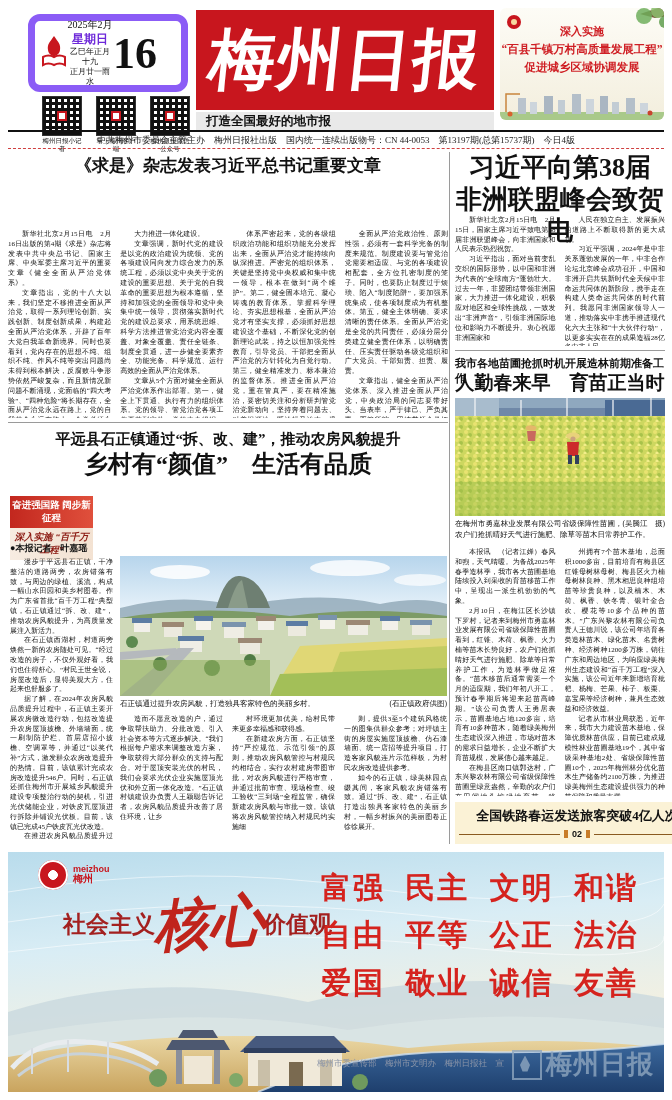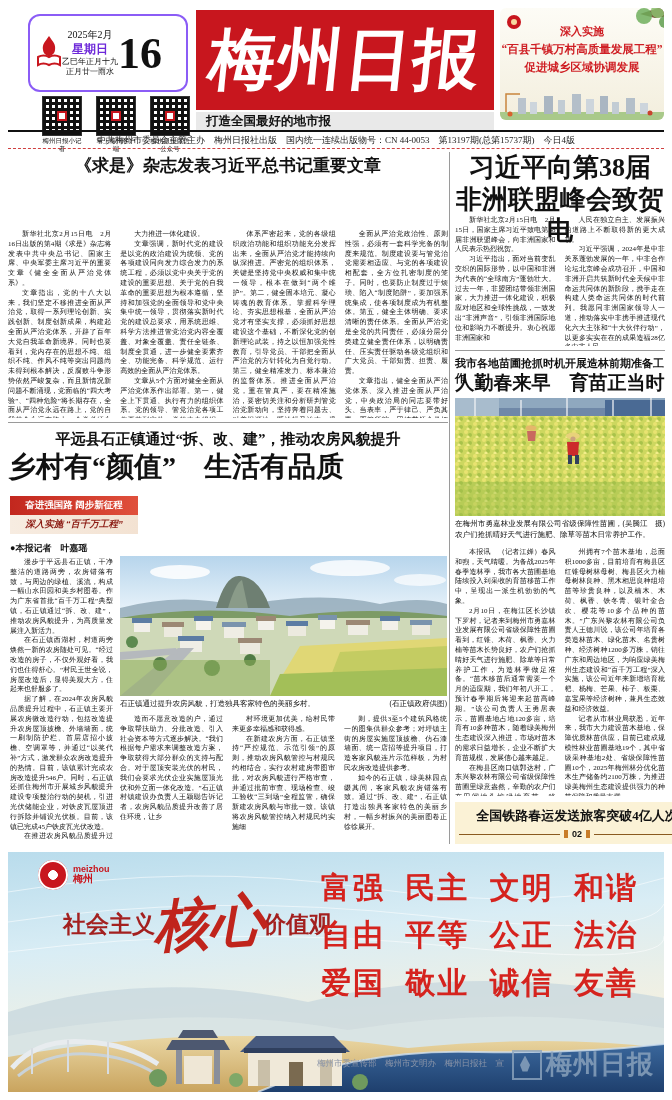--- a/index.html
+++ b/index.html
@@ -1,21 +1,21 @@
 <!DOCTYPE html>
 <html><head>
 <meta charset="utf-8">
 <style>
   html,body{margin:0;padding:0;background:#fff;}
   .page{position:relative;width:672px;height:1100px;background:#fff;overflow:hidden;
         font-family:"Liberation Serif",serif;color:#111;}
   .abs{position:absolute;}
 
   
-  .date-box{left:28px;top:14px;width:160px;height:78px;border:2px solid #8b5cf6;border-radius:12px;
+  .date-box{left:28px;top:14px;width:160px;height:78px;border:7px solid #8b5cf6;border-radius:12px;
             display:flex;align-items:center;justify-content:space-between;padding:0 6px;box-sizing:border-box;background:#fff;}
   .date-mid{text-align:center;line-height:1.25;flex:1;}
   .dm-ym{font-size:10px;}
   .dm-week{font-size:12px;font-weight:bold;color:#6d28d9;}
   .dm-lunar{font-size:8px;}
   .date-day{font-size:44px;font-weight:bold;font-family:"Liberation Serif",serif;margin-right:18px;}
   .qr-row{left:40px;top:96px;display:flex;gap:10px;}
   .qr-item{width:44px;text-align:center;}
   .qr{width:38px;height:38px;margin:0 auto;border:1px solid #333;position:relative;
       background:repeating-linear-gradient(0deg,#111 0 3px,rgba(255,255,255,0) 3px 6px),
@@ -47,22 +47,22 @@
 
   
   .lead-kicker{left:8px;top:154px;width:440px;font-size:17px;}
   .lead-headline{left:8px;top:172px;width:440px;text-align:center;font-size:45px;font-weight:900;letter-spacing:1px;font-family:"Liberation Serif",serif;}
   .lead-cols{left:8px;top:230px;width:440px;height:188px;}
 
   .rule-lead-village{left:8px;top:422px;width:440px;}
 
   
   .vil-kicker{left:8px;top:430px;width:440px;font-size:15px;}
-  .vil-headline{left:8px;top:448px;width:440px;font-size:28px;font-weight:900;font-family:"Liberation Serif",serif;}
-  .vil-badge{left:10px;top:496px;width:128px;font-family:"Liberation Sans",sans-serif;}
+  .vil-headline{left:8px;top:448px;width:440px;text-align:center;font-size:24px;font-weight:900;font-family:"Liberation Serif",serif;}
+  .vil-badge{left:10px;top:496px;width:83px;font-family:"Liberation Sans",sans-serif;}
   .vil-badge .b1{background:linear-gradient(90deg,#c2271e,#e0503c);color:#fff;font-weight:bold;font-size:9.5px;text-align:center;padding:3px 0;}
   .vil-badge .b2{background:linear-gradient(90deg,#f7ece1,#f3e2d2);color:#8b1a12;font-weight:bold;font-size:9.5px;text-align:center;padding:3px 0;font-style:italic;}
   .vil-byline{left:10px;top:542px;font-size:9px;font-weight:bold;}
   .vil-colL{left:10px;top:558px;width:103px;height:282px;font-size:7px;line-height:1.4;overflow:hidden;}
   .vil-photo{left:120px;top:556px;width:327px;height:140px;overflow:hidden;}
   .vil-caption{left:120px;top:699px;width:327px;}
   .vil-colsB{left:120px;top:715px;width:327px;height:127px;}
 
   
   .afr-headline{left:455px;top:152px;width:210px;text-align:center;font-size:26px;font-weight:900;line-height:1.22;font-family:"Liberation Serif",serif;}

